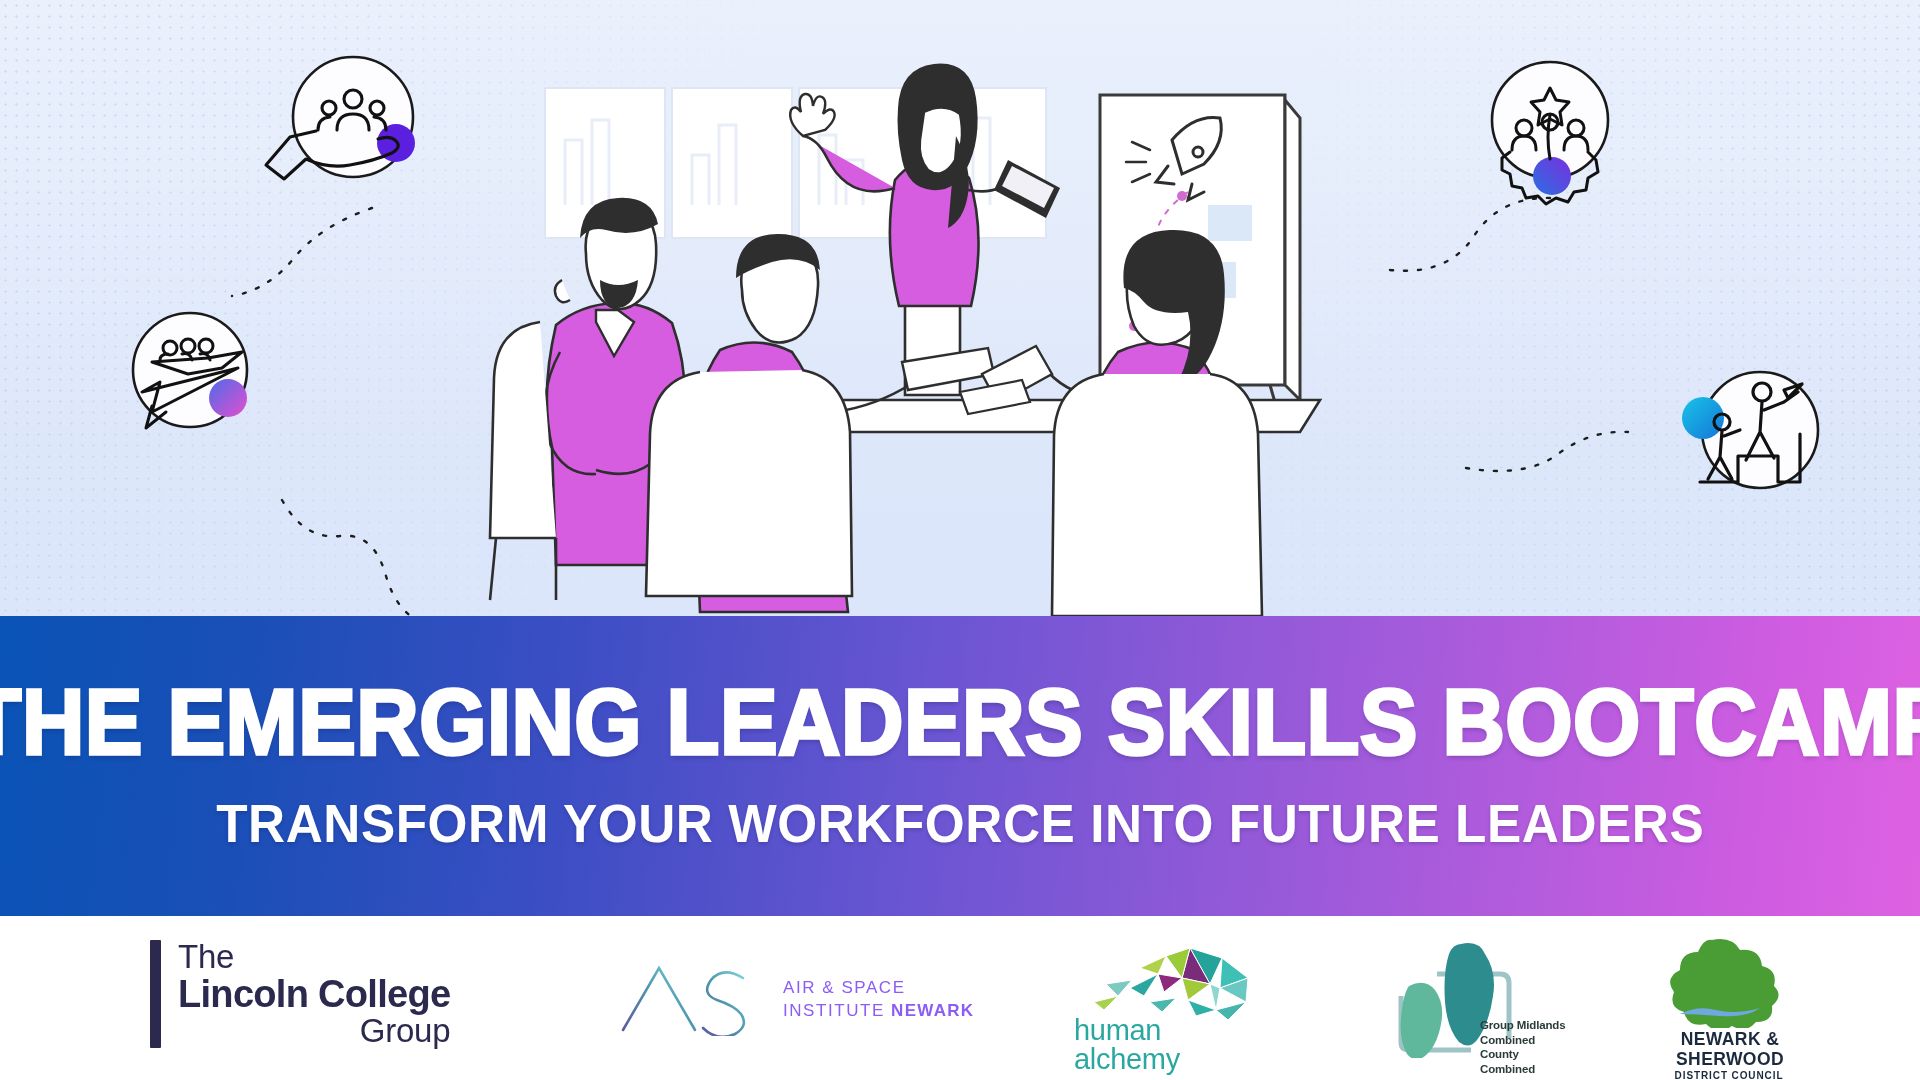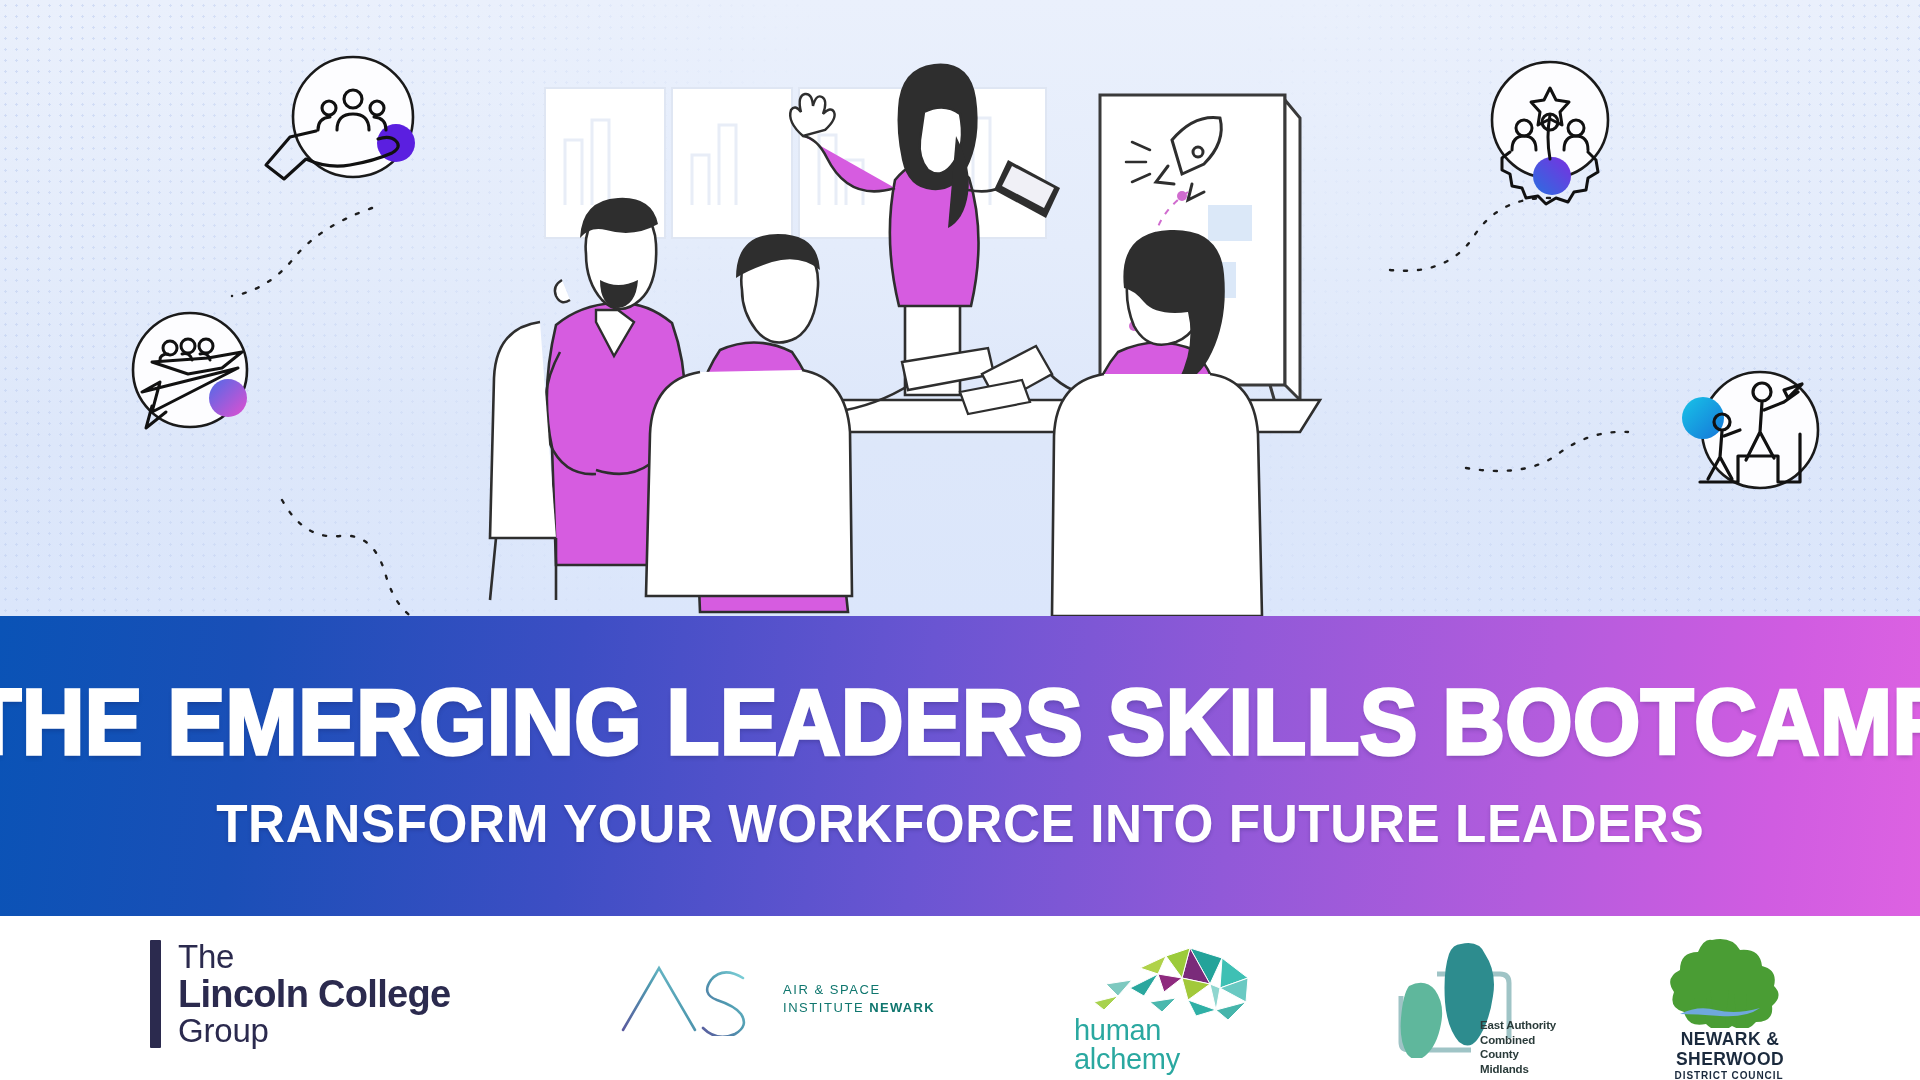--- a/index.html
+++ b/index.html
@@ -37,26 +37,26 @@
   .logos{position:absolute;left:0;top:916px;width:1816px;height:164px;
     background:#fff;display:flex;align-items:center;}
   .logo{position:absolute;display:flex;align-items:center;}
 
   
   .lcg{left:150px;top:24px;}
   .lcg-bar{width:11px;height:108px;background:#2b2a4e;border-radius:1px;margin-right:17px;}
   .lcg-txt{color:#2b2a4e;font-family:"Liberation Sans",sans-serif;line-height:1.02;}
   .lcg-l1{font-size:33px;font-weight:400;letter-spacing:-.2px;}
   .lcg-l2{font-size:38px;font-weight:700;letter-spacing:-.7px;margin-top:1px;}
-  .lcg-l3{font-size:33px;font-weight:400;letter-spacing:-.2px;margin-top:1px;}
+  .lcg-l3{font-size:33px;font-weight:400;letter-spacing:-.2px;margin-top:1px;text-align:right;}
 
   
   .asi{left:615px;top:46px;align-items:center;}
-  .asi-txt{margin-left:18px;color:#0f766e;line-height:1.38;
-    font-size:13px;letter-spacing:1.55px;font-weight:400;}
+  .asi-txt{margin-left:18px;color:#8b5cf6;line-height:1.38;
+    font-size:17px;letter-spacing:1.55px;font-weight:400;}
   .asi-txt b{font-weight:700;letter-spacing:1.3px;}
 
   
   .ha{left:1070px;top:28px;flex-direction:column;align-items:flex-start;justify-content:flex-end;}
   .ha-txt{color:#2aa8a0;font-family:"Liberation Sans",sans-serif;font-weight:400;
     font-size:29px;line-height:1.0;margin-top:-6px;margin-left:4px;letter-spacing:-.3px;}
   .ha-txt .l2{}
 
   
   .emcca{left:1385px;top:22px;}
@@ -321,23 +321,23 @@
     <div class="logo emcca">
       <svg width="185" height="120" viewBox="0 0 185 120">
         <g fill="none" stroke="#9fc4c6" stroke-width="5">
           <path d="M52 36 L115 36 Q124 36 124 45 L124 100"></path>
           <path d="M16 58 L16 104 Q16 112 24 112 L86 112"></path>
         </g>
         <path d="M76 6 q18 -4 24 10 q12 18 8 42 q-4 28 -16 44 q-8 10 -18 2 q-12 -14 -14 -40 q-2 -30 4 -48 q4 -10 12 -10 Z" fill="#2d8c8e"></path>
         <path d="M24 48 q16 -8 26 4 q10 14 6 34 q-4 22 -16 32 q-10 8 -18 -2 q-8 -14 -6 -36 q2 -24 8 -32 Z" fill="#5fb79c"></path>
       </svg>
       <div class="emcca-txt">
-        <div>East Authority</div>
+        <div>Group Midlands</div>
         <div>Combined County</div>
-        <div>Midlands</div>
+        <div>Combined</div>
       </div>
     </div>
 
     <div class="logo nsdc">
       <svg width="140" height="92" viewBox="0 0 140 92">
         <g fill="#4a9d34">
           <path d="M62 4 q20 -4 28 10 q20 -2 22 16 q16 4 12 20 q10 10 -2 20 q2 16 -16 16 q-10 12 -24 4 q-14 10 -26 -2 q-18 4 -22 -12 q-16 -4 -10 -20 q-10 -14 6 -22 q0 -18 18 -18 q6 -14 14 -12 Z"></path>
         </g>
         <g fill="#4a9d34">
           <path d="M60 54 l5 34 l10 0 l4 -34 z"></path>

